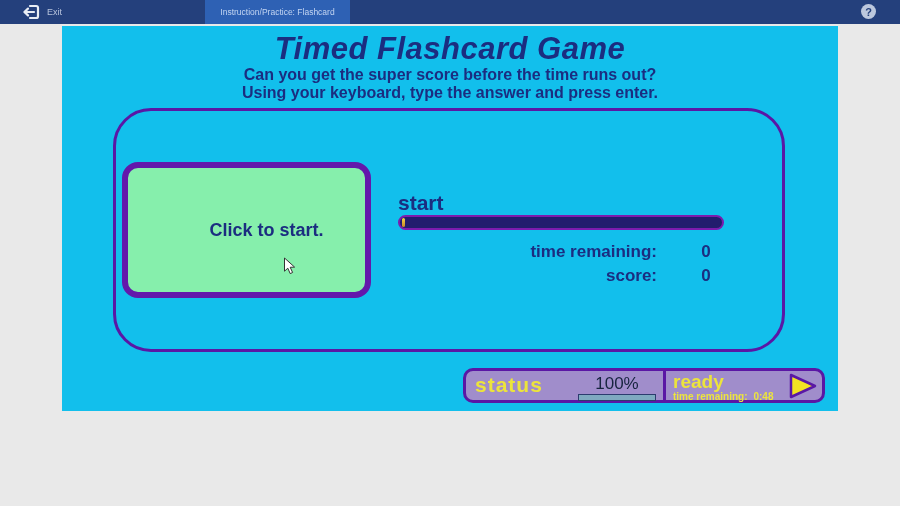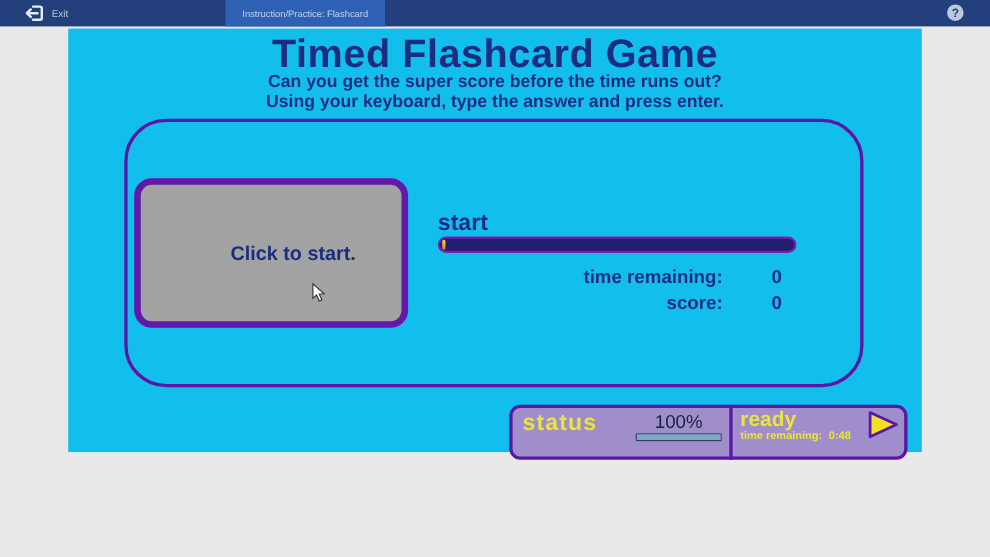--- a/index.html
+++ b/index.html
@@ -41,39 +41,40 @@
   
   .stage {
     position: absolute; left: 62px; top: 26px;
     width: 776px; height: 385px;
     background: #12bfec;
     color: #1b2d80;
   }
   .title {
     margin: 0; padding-top: 8px;
     text-align: center;
-    font-size: 36px; font-weight: bold; letter-spacing: 0.5px;
+    font-size: 31px; font-weight: bold; letter-spacing: 0.5px;
     line-height: 30px;
+    font-style: italic;
   }
   .sub {
     margin: 0; text-align: center;
     font-size: 16px; font-weight: bold; line-height: 18px;
   }
   .sub.first { margin-top: 2px; }
 
   .panel {
     position: absolute; left: 51px; top: 82px;
     width: 672px; height: 244px;
     border: 3px solid #5a17a5; border-radius: 38px;
     box-sizing: border-box;
   }
   .card {
     position: absolute; left: 60px; top: 136px;
     width: 249px; height: 136px;
-    background: #a3a3a3;
+    background: #86efac;
     border: 6px solid #6318ab; border-radius: 16px;
     box-sizing: border-box;
     display: flex; align-items: center; justify-content: center;
     font-size: 18px; font-weight: bold; cursor: pointer; padding-left: 40px;
   }
   .cursor { position: absolute; left: 221px; top: 231px; }
 
   .bar-labels {
     position: absolute; left: 336px; top: 165px; width: 338px;
     display: flex; justify-content: space-between;
@@ -97,21 +98,21 @@
     display: flex; justify-content: flex-end; align-items: baseline;
     font-size: 17px; font-weight: bold;
   }
   .stat-row.row1 { top: 216px; }
   .stat-row.row2 { top: 240px; }
   .stat-value { width: 36px; margin-left: 31px; text-align: center; }
 
   
   .status-panel {
     position: absolute; left: 401px; top: 342px;
-    width: 362px; height: 50px;
+    width: 362px; height: 35px;
     background: #a08dcb;
     border: 3px solid #5a17a5; border-radius: 10px;
     box-sizing: border-box;
   }
   .status-word {
     position: absolute; left: 9px; top: 2px;
     font-size: 21px; font-weight: bold; letter-spacing: 1px;
     color: #ece43c;
   }
   .pct {

